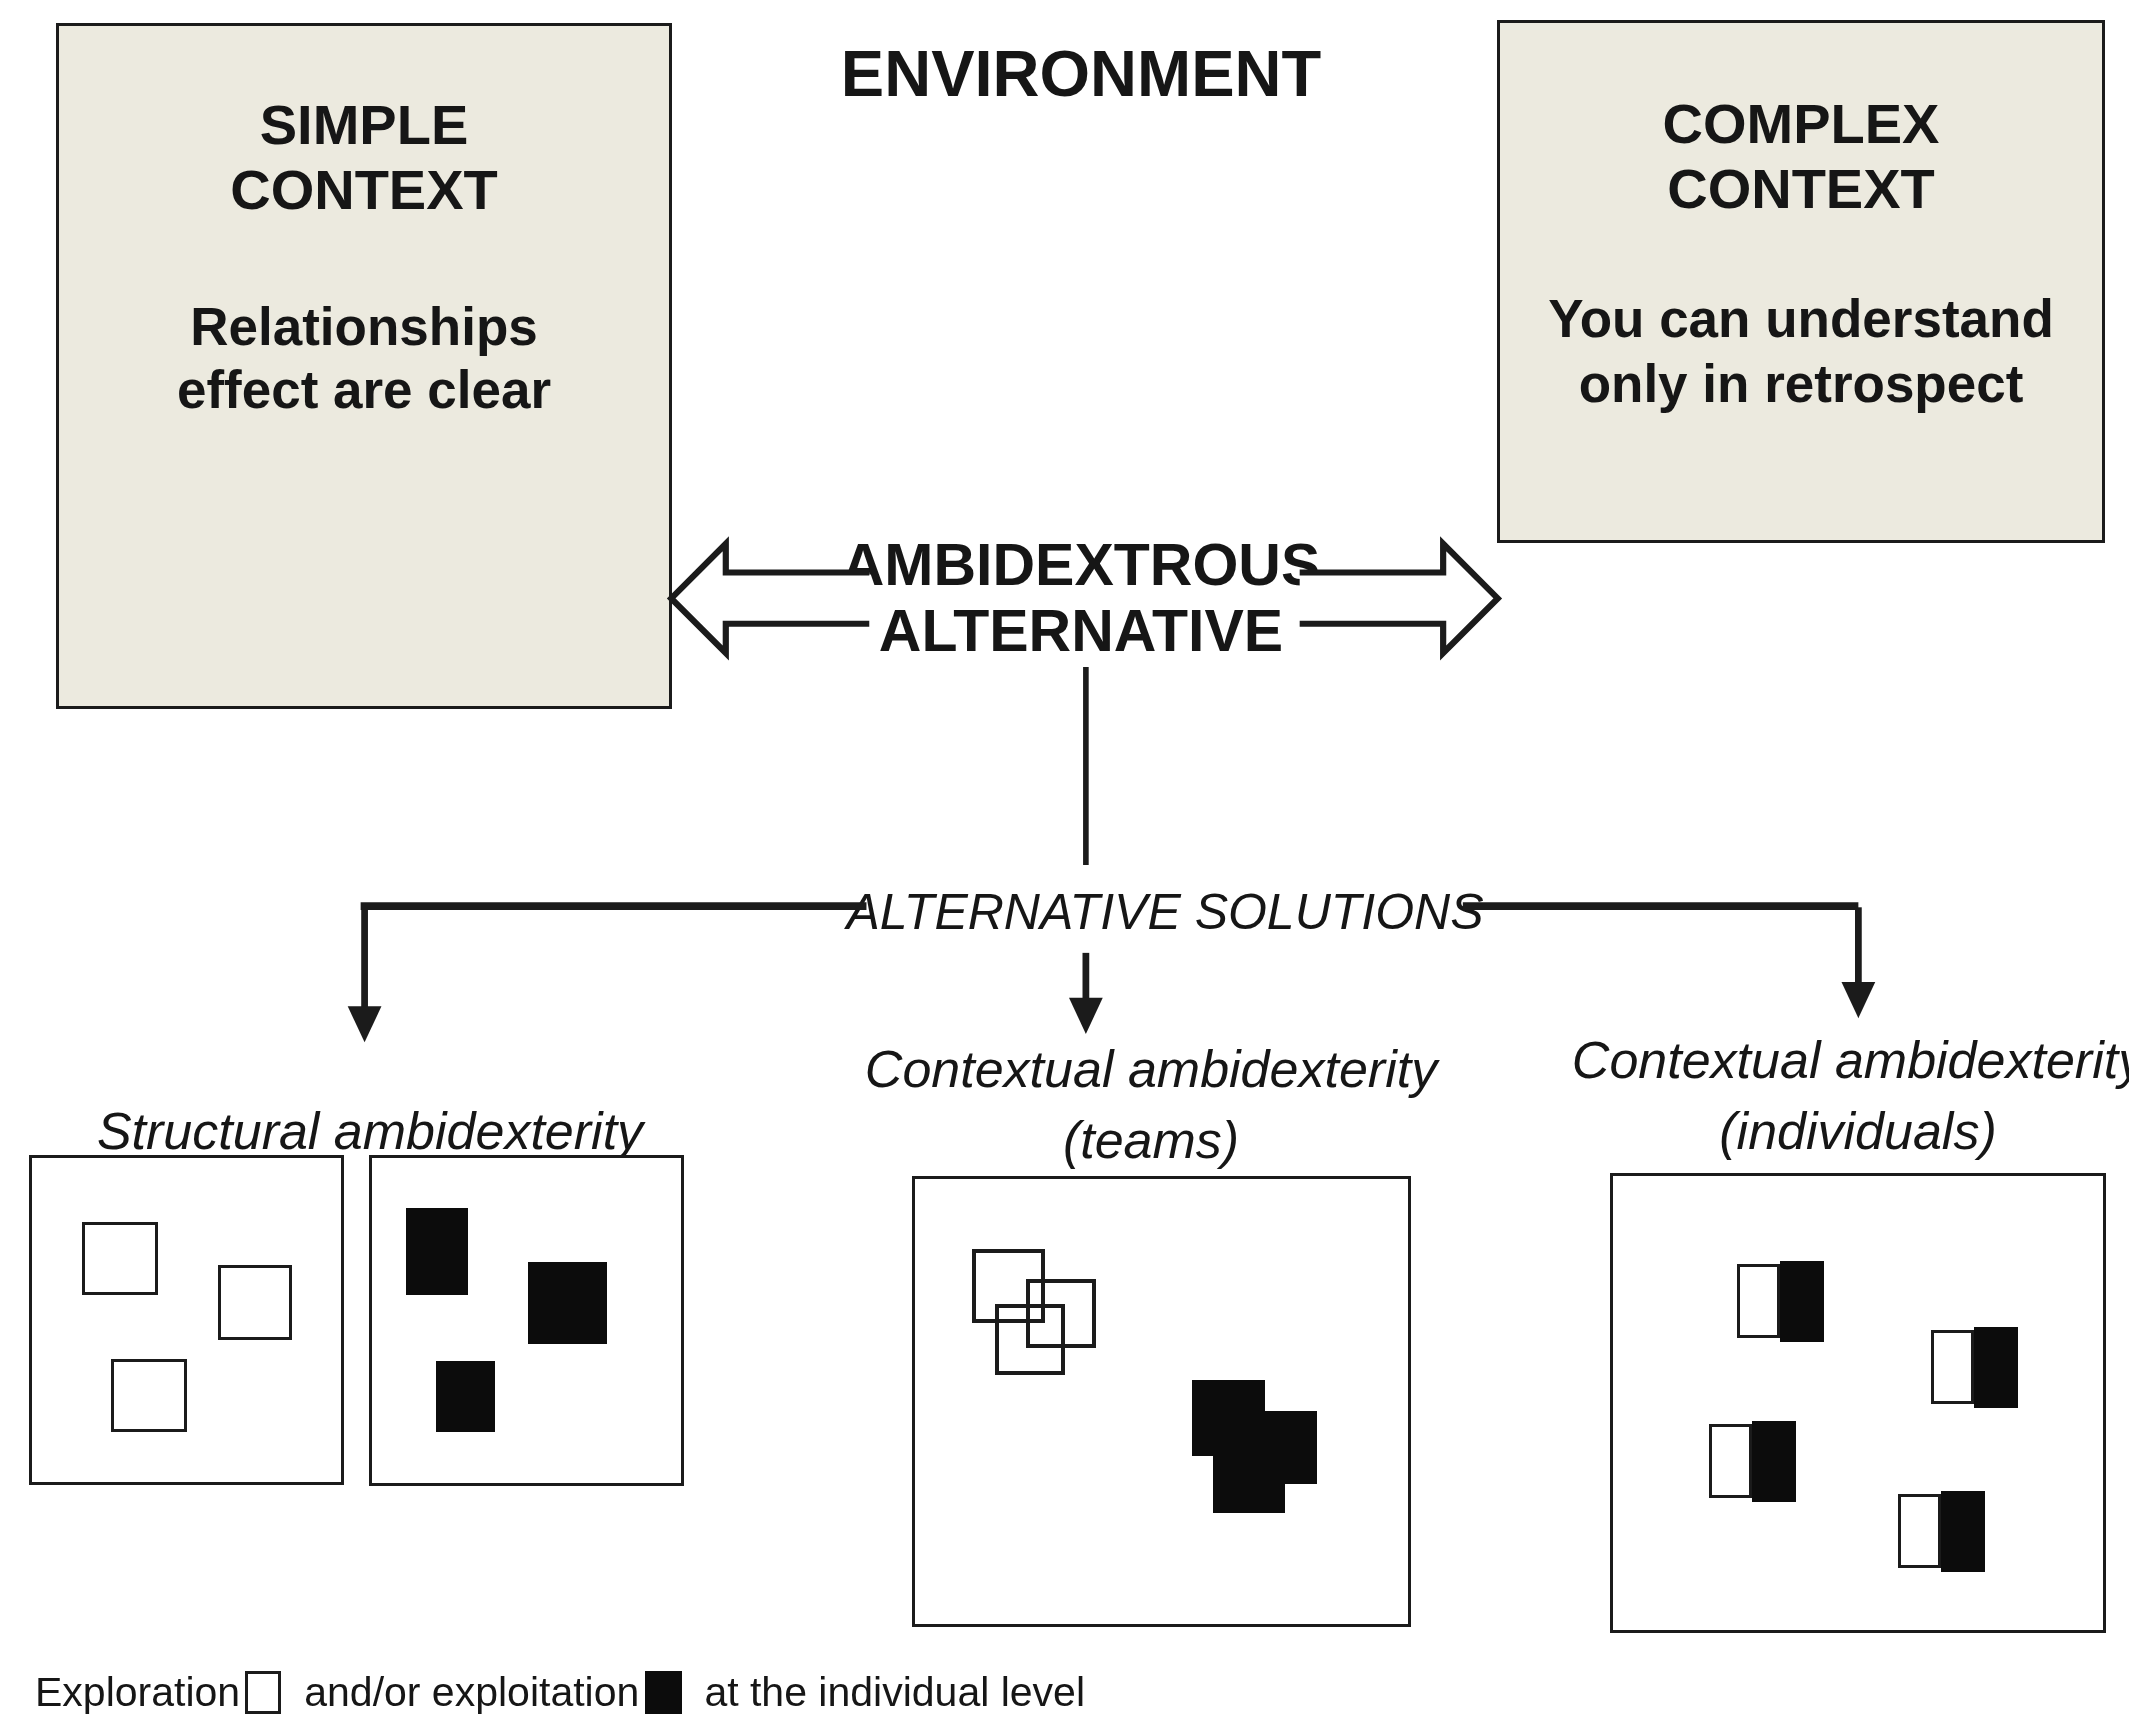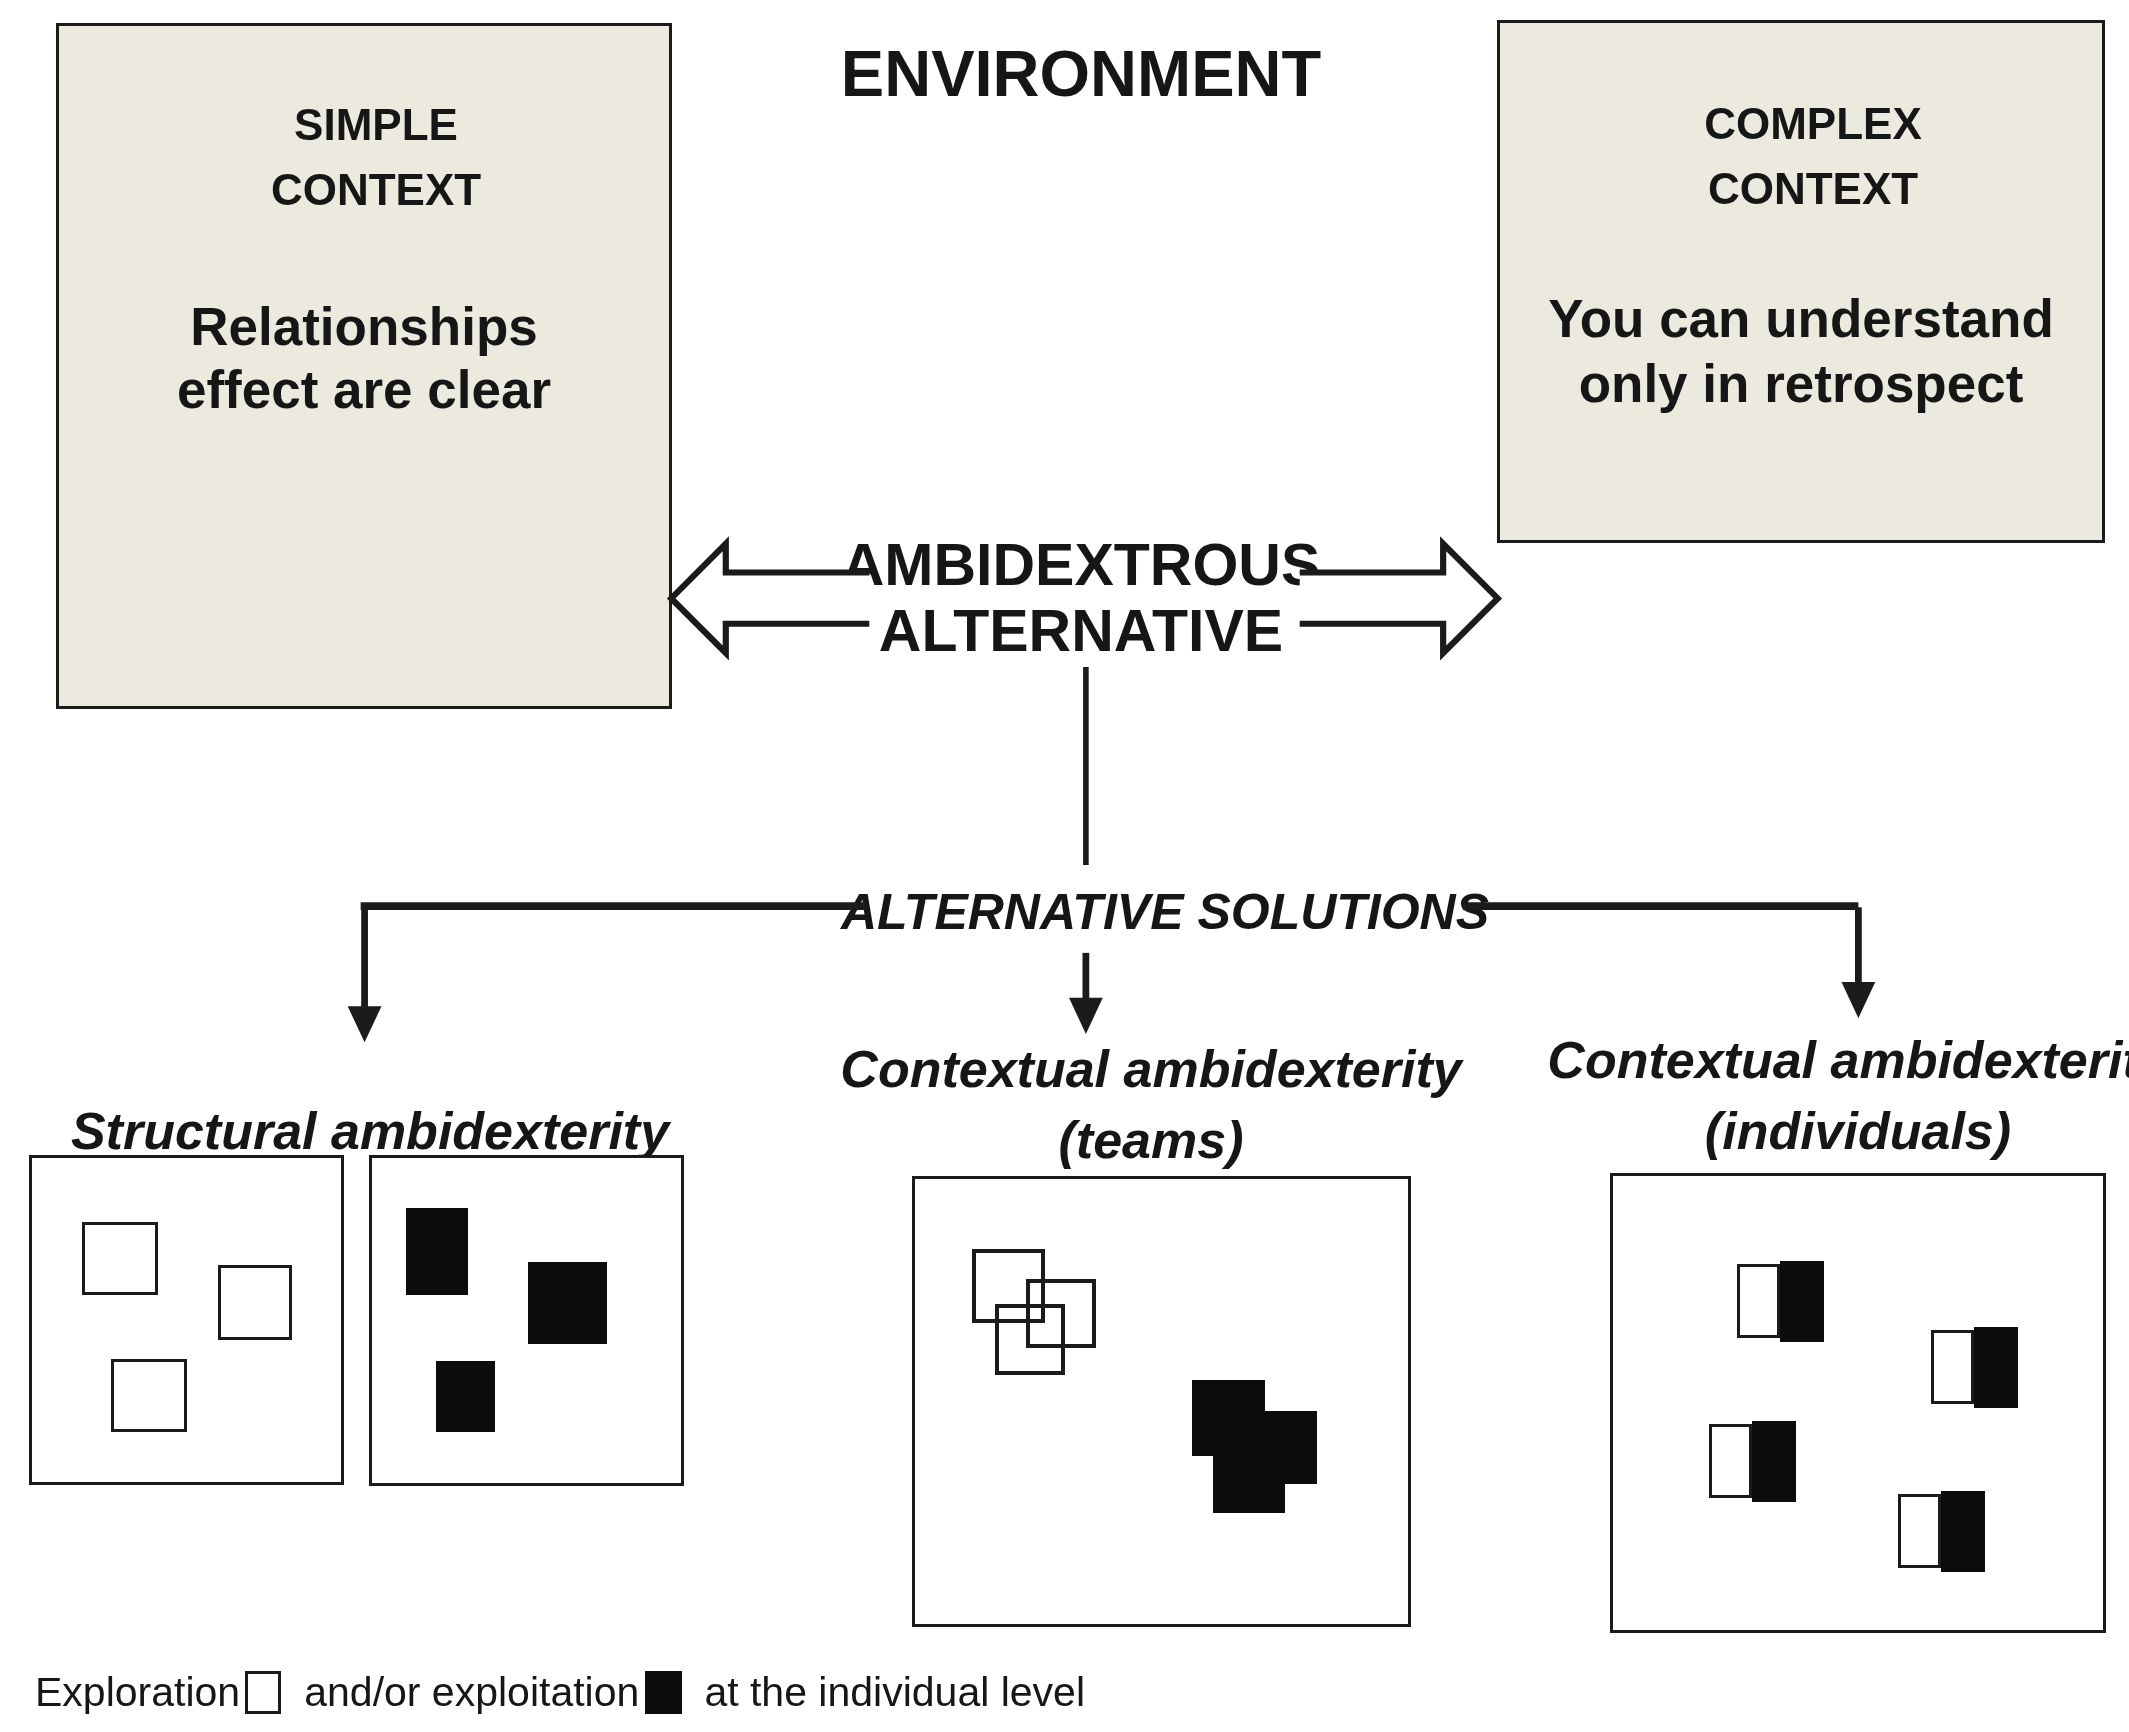--- a/index.html
+++ b/index.html
@@ -5,31 +5,31 @@
   html,body{margin:0;padding:0;background:#ffffff;}
   .canvas{
     position:relative;
     width:2129px;height:1733px;
     background:#ffffff;
     font-family:"Liberation Sans",sans-serif;
     color:#161616;
     overflow:hidden;
   }
   .abs{position:absolute;}
-  .centered{transform:translateX(-50%);text-align:center;white-space:nowrap;font-weight:bold;}
+  .centered{transform:translateX(-50%);text-align:center;white-space:nowrap;}
   .panel{
     position:absolute;
     background:#ECEADF;
     border:3.9px solid #1b1b1b;
     box-sizing:border-box;
   }
   .panel-title{
     position:absolute;left:0;width:100%;
     text-align:center;font-weight:bold;
-    font-size:44px;line-height:65px;margin-left:12px;
+    font-size:56px;line-height:65px;
   }
   .panel-body{
     position:absolute;left:0;width:100%;
     text-align:center;font-weight:bold;
     font-size:53px;line-height:63px;
   }
   .env-title{
     font-size:65px;font-weight:bold;
   }
   .org-title{

